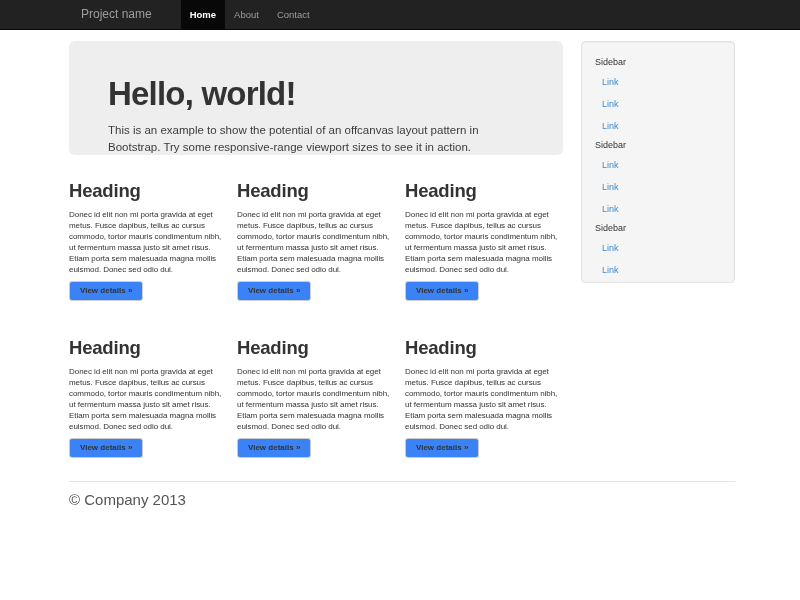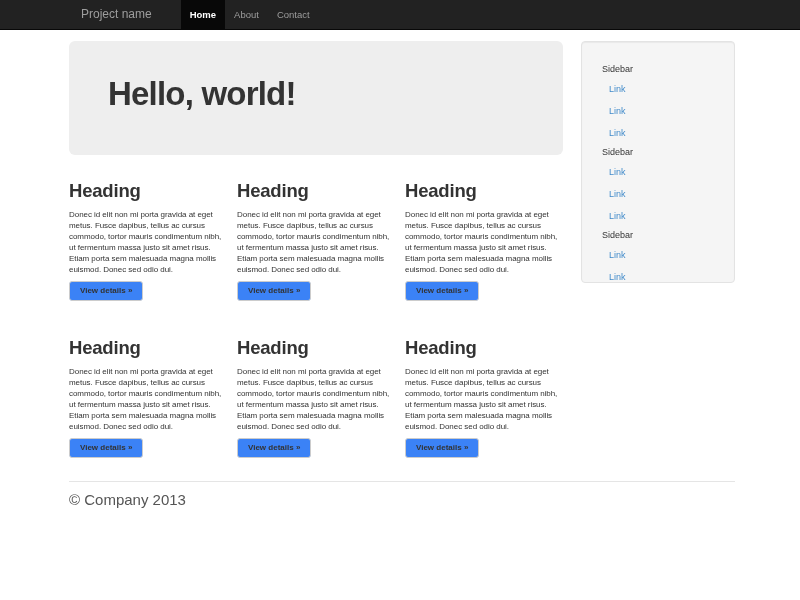--- a/index.html
+++ b/index.html
@@ -117,21 +117,21 @@
   .sidebar-col { width: 154px; }
   .well {
     width: 154px;
     height: 242px;
     background: #f5f5f5;
     border: 1px solid #e3e3e3;
     border-radius: 4px;
     padding: 8px 0 0 0;
     box-shadow: inset 0 1px 1px rgba(0,0,0,0.05);
   }
-  .well ul { list-style: none; margin: 11px; padding: 0; }
+  .well ul { list-style: none; margin: 4px; padding: 0; }
   .sb-header {
     padding: 3px 9px;
     font-size: 9px;
     color: #333333;
     line-height: 11px;
   }
   .sb-link a {
     display: block;
     padding: 5.5px 9px 5.5px 16px;
     font-size: 9px;
@@ -164,20 +164,24 @@
     <a class="nav-item">About</a>
     <a class="nav-item">Contact</a>
   </div>
 </nav>
 
 <div class="content">
   <div class="main-col">
 
     <div class="jumbotron">
       <h1>Hello, world!</h1>
+      <div class="lead">
+        <div>This is an example to show the potential of an offcanvas layout pattern in</div>
+        <div>Bootstrap. Try some responsive-range viewport sizes to see it in action.</div>
+      </div>
     </div>
 
     <div class="cards-grid">
       <div class="card">
         <h2>Heading</h2>
         <p>Donec id elit non mi porta gravida at eget metus. Fusce dapibus, tellus ac cursus commodo, tortor mauris condimentum nibh, ut fermentum massa justo sit amet risus. Etiam porta sem malesuada magna mollis euismod. Donec sed odio dui.</p>
         <button class="btn">View details »</button>
       </div>
       <div class="card">
         <h2>Heading</h2>

